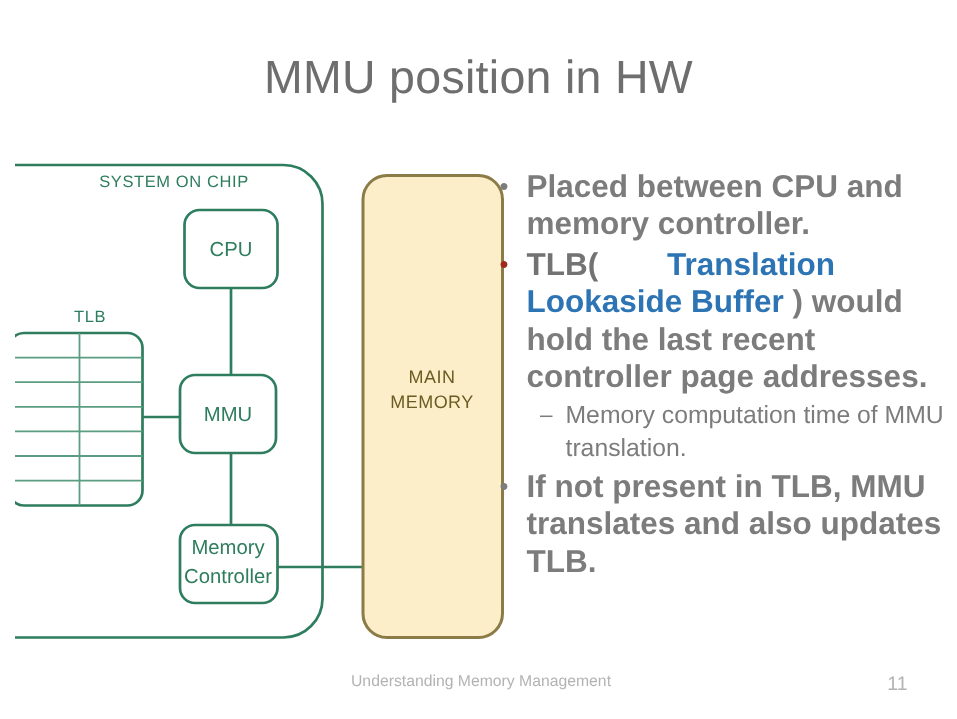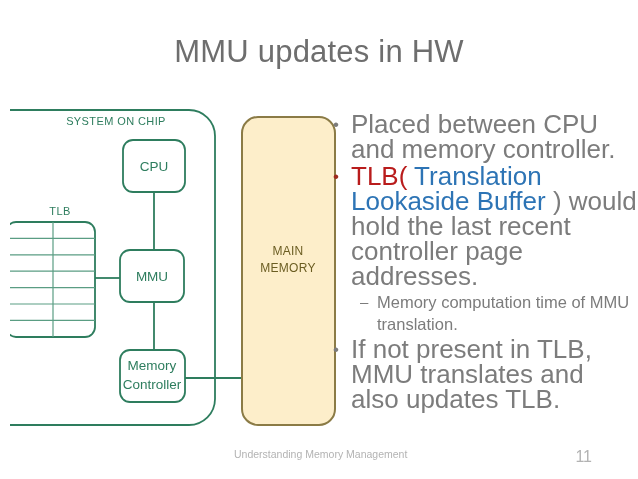--- a/index.html
+++ b/index.html
@@ -81,76 +81,77 @@
   .bullet .marker {
     flex: 0 0 auto;
     width: 18px;
     text-align: left;
     font-size: 17px;
     line-height: 25px;
     color: #7c7c7c;
   }
   .bullet.lvl1 .text {
     flex: 1 1 auto;
-    font-size: 26px;
+    font-size: 21px;
     line-height: 25px;
     color: #7c7c7c;
+    font-weight: bold;
   }
   .bullet.lvl1 .marker.red {
     color: #9e2a1e;
   }
   .bullet.lvl2 {
     padding-left: 27px;
   }
   .bullet.lvl2 .marker {
     width: 17px;
     font-size: 15px;
     line-height: 22px;
     color: #7c7c7c;
   }
   .bullet.lvl2 .text {
     flex: 1 1 auto;
     font-size: 16.5px;
     line-height: 22px;
     color: #7c7c7c;
   }
-  .t-red { color: #b91c1c; }
-  .t-blue { color: #2d74b5; }
+  .t-red { color: #737373; }
+  .t-blue { color: #2d74b5; margin-left: 40px; }
   .t-grey { color: #7c7c7c; }
 
   
   #footer {
     position: absolute;
     left: 0;
     top: 448px;
     width: 638px;
     height: 20px;
   }
   #footer-title {
     position: absolute;
     left: 234px;
     top: 0;
     font-size: 10.5px;
     color: #b3b3b3;
     white-space: nowrap;
   }
   #footer-page {
     position: absolute;
-    right: 46px;
+    right: 33px;
     top: 0;
-    font-size: 16px;
+    font-size: 13px;
     color: #b3b3b3;
   }
 </style>
 </head>
 <body>
 
 <div id="slide">
 
-  <div id="slide-title">MMU updates in HW</div>
+  <div id="slide-title">MMU position in HW</div>
 
   <div id="diagram">
     <svg width="335" height="340" viewBox="0 0 335 340" xmlns="http://www.w3.org/2000/svg">
 
       <rect x="-30" y="10" width="235" height="315" rx="26" ry="26" fill="none" stroke="#2e7d5e" stroke-width="1.8"></rect>
       <text class="diag-label small" x="106" y="22">SYSTEM ON CHIP</text>
 
       <line x1="144" y1="92" x2="144" y2="150" stroke="#2e7d5e" stroke-width="1.8"></line>
 
       <line x1="144" y1="202" x2="144" y2="250" stroke="#2e7d5e" stroke-width="1.8"></line>

